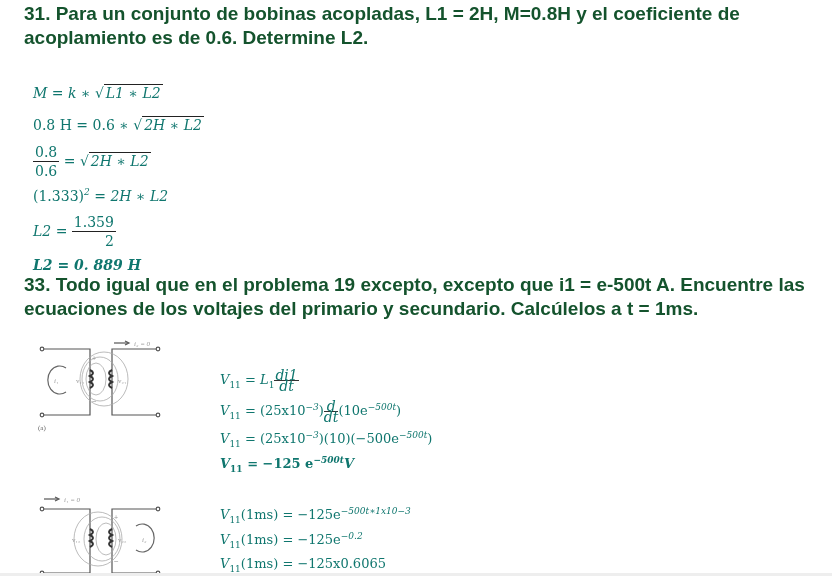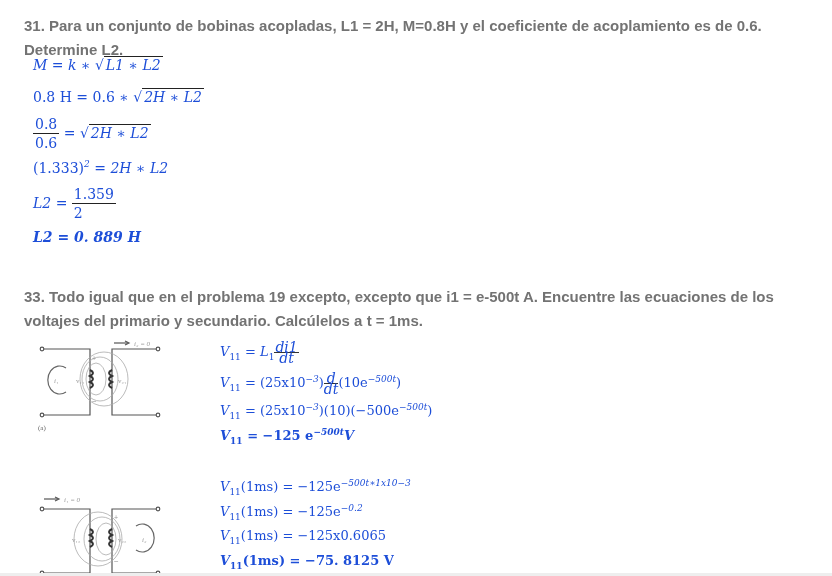--- a/index.html
+++ b/index.html
@@ -1,24 +1,24 @@
 <!DOCTYPE html>
 <html><head>
 <meta charset="utf-8">
 <style>
   html,body{margin:0;padding:0;background:#ffffff;}
   body{width:832px;height:576px;overflow:hidden;position:relative;
        font-family:"Liberation Sans",sans-serif;color:#2b2b2b;}
-  .q{position:absolute;left:24px;width:790px;font-size:15px;line-height:24px;
-     font-weight:bold;color:#737373;margin-top:12px;}
-  .math{font-family:"DejaVu Serif","Liberation Serif",serif;color:#1d4ed8;}
+  .q{position:absolute;left:24px;width:790px;font-size:19px;line-height:24px;
+     font-weight:bold;color:#14532d;}
+  .math{font-family:"DejaVu Serif","Liberation Serif",serif;color:#0f766e;margin-top:28px;}
   .eq{position:absolute;left:33px;font-size:14px;white-space:nowrap;}
   .it{font-style:italic;}
   .b{font-weight:bold;}
-  .frac{display:inline-block;vertical-align:middle;text-align:left;line-height:18px;}
+  .frac{display:inline-block;vertical-align:middle;text-align:right;line-height:18px;}
   .frac .num{display:block;border-bottom:1px solid #222;padding:0 2px;}
   .frac .den{display:block;padding:0 2px;}
   .sfrac{display:inline-block;vertical-align:middle;text-align:center;font-size:14px;line-height:10px;font-style:italic;}
   .sfrac .num{display:block;border-bottom:1px solid #333;padding:0 1px;}
   .sqrt{display:inline-block;}
   .sqrt .rad{border-top:1px solid #222;padding:0 2px;font-style:italic;}
   sup{font-size:9px;font-style:italic;}
   sub{font-size:9px;}
   .eq2{position:absolute;left:220px;font-size:13px;white-space:nowrap;}
   .fig{position:absolute;left:30px;}

